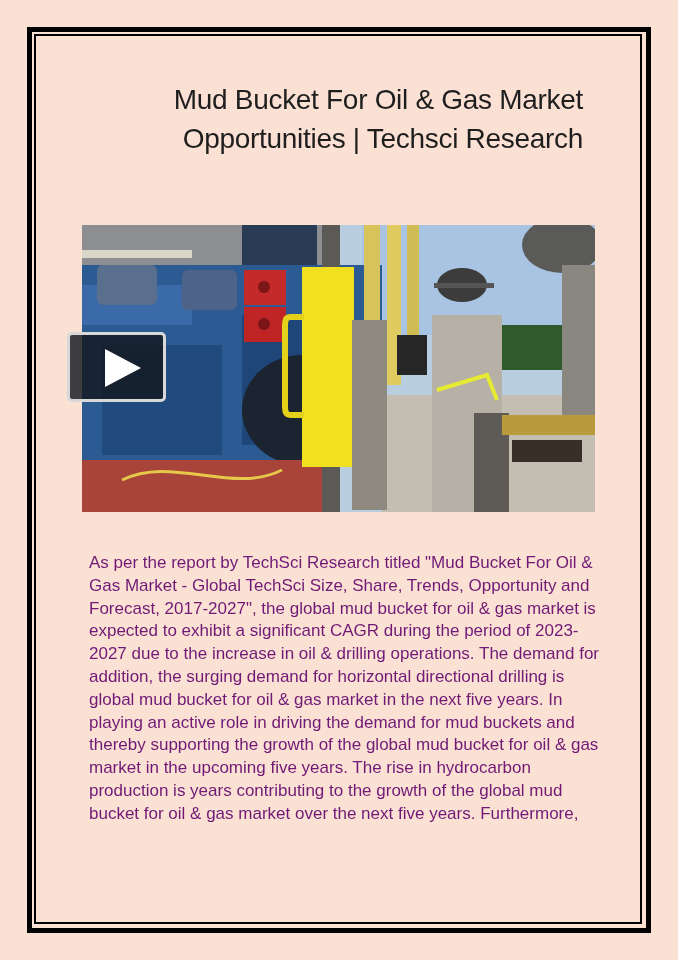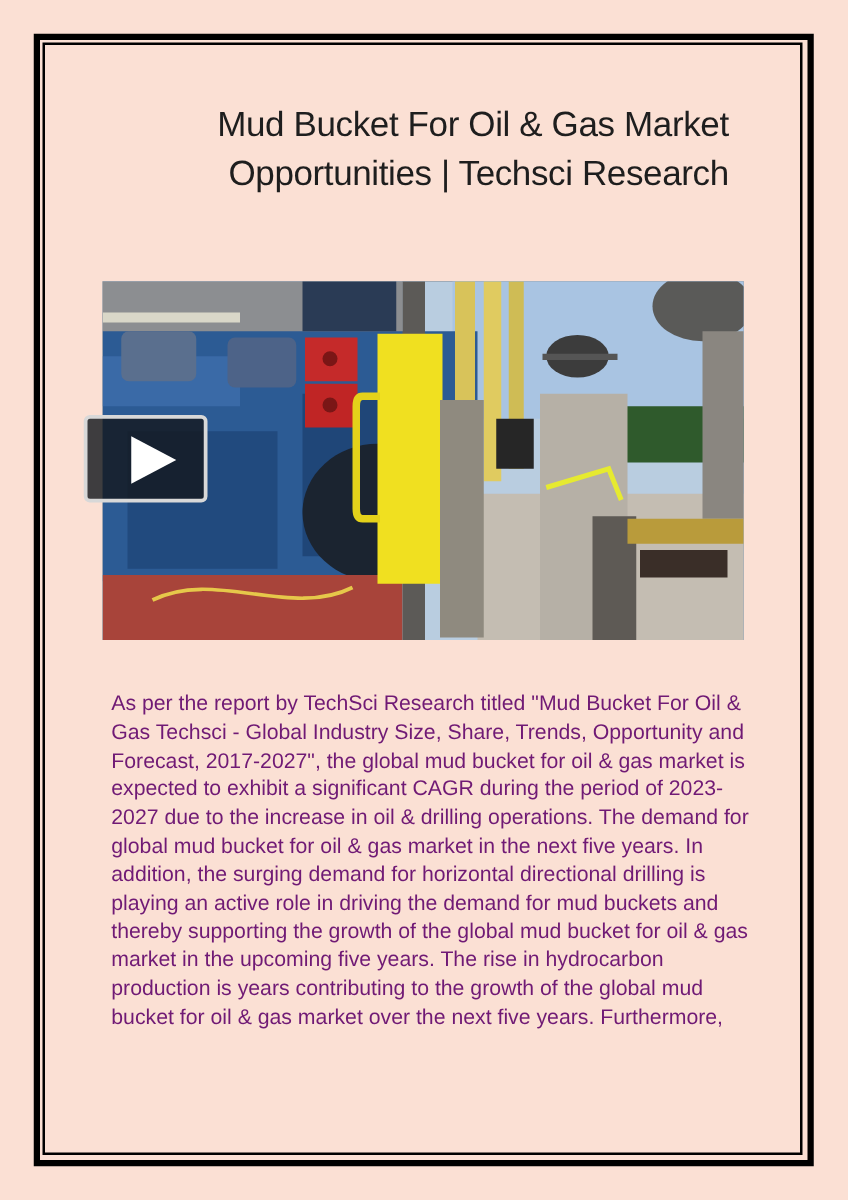--- a/index.html
+++ b/index.html
@@ -157,24 +157,24 @@
     <rect x="430" y="215" width="70" height="22" fill="#3a2e28"></rect>
   </svg>
 </div>
 
 <div class="play-button">
   <div class="tri"></div>
 </div>
 
 <p class="body-text">
   <span>As per the report by TechSci Research titled "Mud Bucket For Oil &amp;</span>
-  <span>Gas Techsci - Global Industry Size, Share, Trends, Opportunity and</span>
+  <span>Gas Market - Global TechSci Size, Share, Trends, Opportunity and</span>
   <span>Forecast, 2017-2027", the global mud bucket for oil &amp; gas market is</span>
   <span>expected to exhibit a significant CAGR during the period of 2023-</span>
   <span>2027 due to the increase in oil &amp; drilling operations. The demand for</span>
+  <span>addition, the surging demand for horizontal directional drilling is</span>
   <span>global mud bucket for oil &amp; gas market in the next five years. In</span>
-  <span>addition, the surging demand for horizontal directional drilling is</span>
   <span>playing an active role in driving the demand for mud buckets and</span>
   <span>thereby supporting the growth of the global mud bucket for oil &amp; gas</span>
   <span>market in the upcoming five years. The rise in hydrocarbon</span>
   <span>production is years contributing to the growth of the global mud</span>
   <span>bucket for oil &amp; gas market over the next five years. Furthermore,</span>
 </p>
 
 </body></html>

